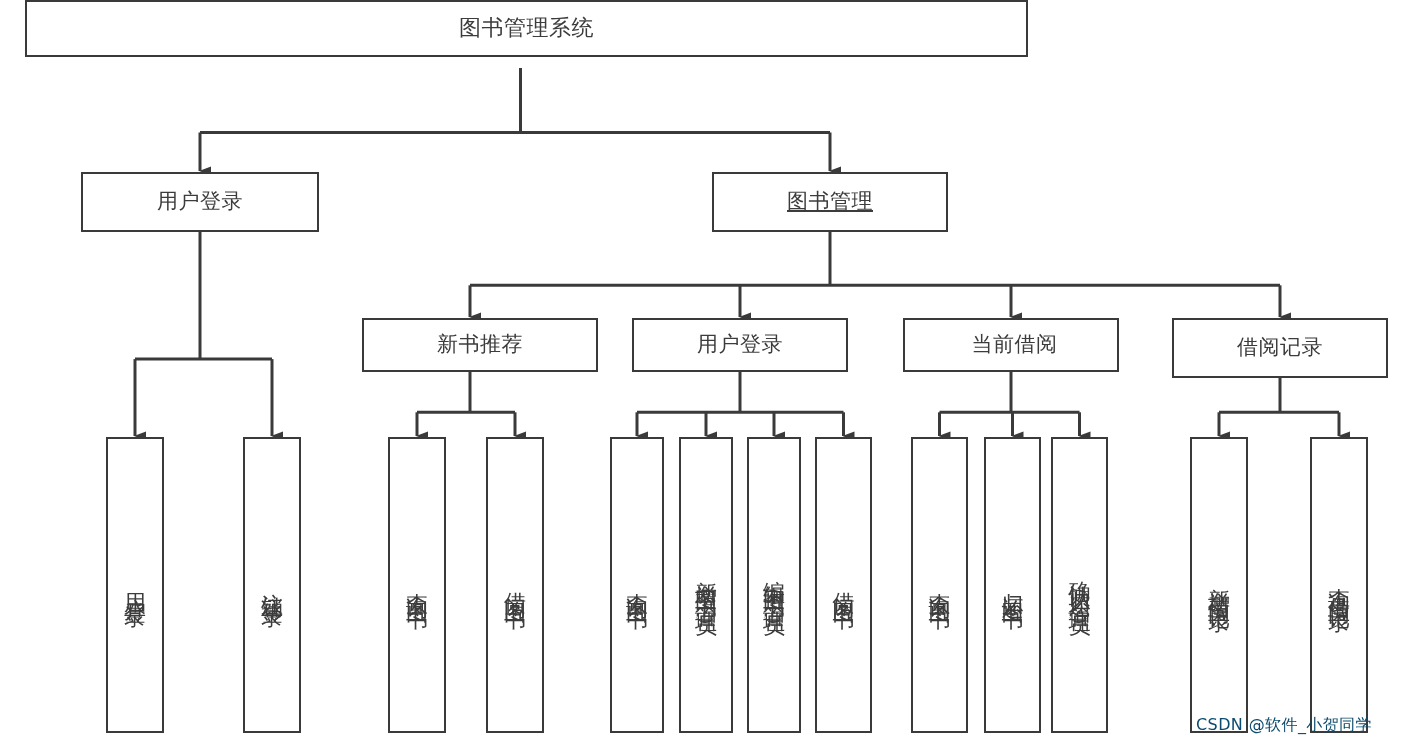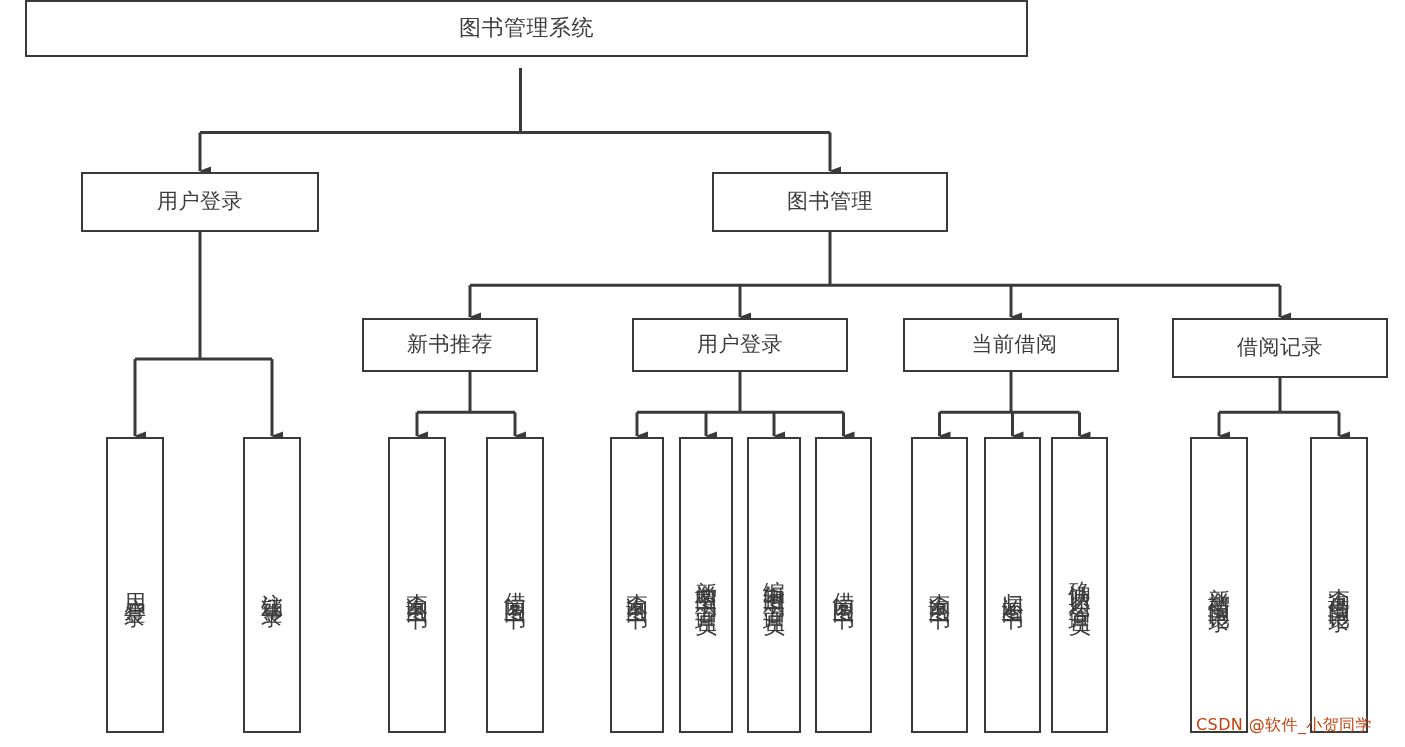--- a/index.html
+++ b/index.html
@@ -59,21 +59,21 @@
     writing-mode: vertical-rl;
     text-orientation: upright;
     font-size: 22px;
     letter-spacing: 5px;
     line-height: 1;
     max-height: 100%;
   }
   .watermark {
     position: absolute;
     font-size: 16px;
-    color: #c2410c;
+    color: #0c4a6e;
     white-space: nowrap;
     letter-spacing: 0.4px;
   }
 </style>
 </head>
 <body>
 
 <div id="diagram-root">
   <svg id="edge-layer" viewBox="0 0 1405 747">
     <defs>
@@ -117,24 +117,24 @@
         <line x1="1339" y1="412.3" x2="1339" y2="436" marker-end="url(#arrowhead)"></line>
       </g>
   </svg>
   <div id="nodes">
       <div class="node horiz root" style="left: 19px; top: 0; width: 1003px; height: 57px; margin-left: 6px;">
         <span class="node-label">图书管理系统</span>
       </div>
       <div class="node horiz" style="left: 81px; top: 172px; width: 238px; height: 60px;">
         <span class="node-label">用户登录</span>
       </div>
-      <div class="node horiz" style="left: 712px; top: 172px; width: 236px; height: 60px;">
+      <div class="node horiz" style="left: 712px; top: 172px; width: 236px; height: 60px; text-decoration: underline;">
         <span class="node-label">图书管理</span>
       </div>
-      <div class="node horiz" style="left: 362px; top: 318px; width: 176px; height: 54px;">
+      <div class="node horiz" style="left: 362px; top: 318px; width: 236px; height: 54px;">
         <span class="node-label">新书推荐</span>
       </div>
       <div class="node horiz" style="left: 632px; top: 318px; width: 216px; height: 54px;">
         <span class="node-label">用户登录</span>
       </div>
       <div class="node horiz" style="left: 903px; top: 318px; width: 216px; height: 54px; padding-left: 7px;">
         <span class="node-label">当前借阅</span>
       </div>
       <div class="node horiz" style="left: 1172px; top: 318px; width: 216px; height: 60px;">
         <span class="node-label">借阅记录</span>

